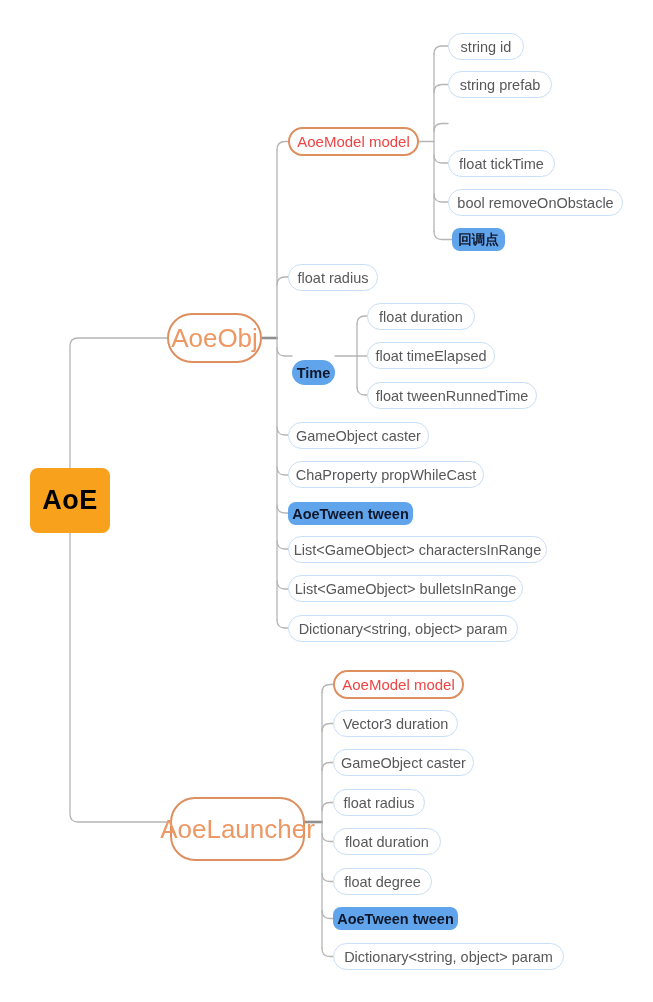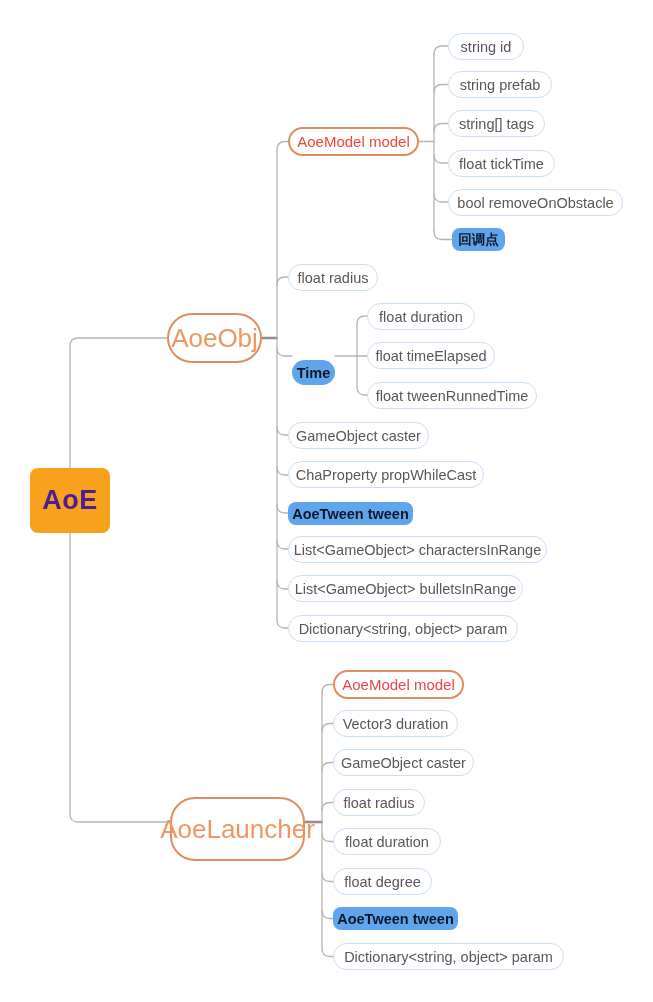--- a/index.html
+++ b/index.html
@@ -3,21 +3,21 @@
 <meta charset="utf-8">
 <style>
   html,body{margin:0;padding:0;background:#ffffff;}
   body{font-family:"Liberation Sans","DejaVu Sans",sans-serif;}
   #canvas{position:relative;width:653px;height:1002px;background:#ffffff;overflow:hidden;}
   #wires{position:absolute;left:0;top:0;z-index:1;}
   .ln{fill:none;stroke:#b5b5b5;stroke-width:1.3;stroke-linecap:round;}
   .ln-thick{fill:none;stroke:#8f8f8f;stroke-width:2.6;stroke-linecap:butt;}
   .nd{position:absolute;z-index:2;display:flex;align-items:center;justify-content:center;
       white-space:nowrap;box-sizing:border-box;background:#ffffff;cursor:default;}
-  .root{background:#F7A11D;border:none;border-radius:8px;color:#4c1d95;
+  .root{background:#F7A11D;border:none;border-radius:8px;color:#000000;
         font-size:27px;font-weight:600;letter-spacing:0.5px;}
   .branch{border:2px solid #DE8F5F;border-radius:25px;color:#ED9864;font-size:26px;}
   .orange{border:2px solid #DE8F5F;border-radius:15px;color:#ef4444;font-size:15px;}
   .leaf{border:1.5px solid #C9DEF7;border-radius:14px;color:#58585A;font-size:14.5px;}
   .blue{background:#60A5EC;border:none;border-radius:8px;color:#0f172a;
         font-weight:bold;font-size:14.5px;}
   .blue.pill{border-radius:13px;}
 </style>
 </head>
 <body>
@@ -68,21 +68,20 @@
     <path class="ln" d="M322,948.5 Q322,956.5 330,956.5 L333,956.5"></path>
   </svg>
 
   <div class="nd root" style="left:30px;top:468px;width:80px;height:65px;">AoE</div>
   <div class="nd branch" style="left:167px;top:313px;width:95px;height:50px;">AoeObj</div>
   <div class="nd branch" style="left:170px;top:797px;width:135px;height:64px;">AoeLauncher</div>
 
   <div class="nd orange" style="left:288px;top:127px;width:131px;height:29px;">AoeModel model</div>
   <div class="nd leaf" style="left:448px;top:33px;width:76px;height:27px;">string id</div>
   <div class="nd leaf" style="left:448px;top:71px;width:104px;height:27px;">string prefab</div>
-  <div class="nd leaf" style="left:448px;top:110px;width:97px;height:27px;">string[] tags</div>
   <div class="nd leaf" style="left:448px;top:150px;width:107px;height:27px;">float tickTime</div>
   <div class="nd leaf" style="left:448px;top:189px;width:175px;height:27px;">bool removeOnObstacle</div>
   <div class="nd blue" style="left:452px;top:228px;width:53px;height:23px;font-size:13.5px;">回调点</div>
 
   <div class="nd leaf" style="left:288px;top:264px;width:90px;height:27px;">float radius</div>
 
   <div class="nd blue pill" style="left:292px;top:360px;width:43px;height:25px;">Time</div>
   <div class="nd leaf" style="left:367px;top:303px;width:108px;height:27px;">float duration</div>
   <div class="nd leaf" style="left:367px;top:342px;width:128px;height:27px;">float timeElapsed</div>
   <div class="nd leaf" style="left:367px;top:382px;width:170px;height:27px;">float tweenRunnedTime</div>

